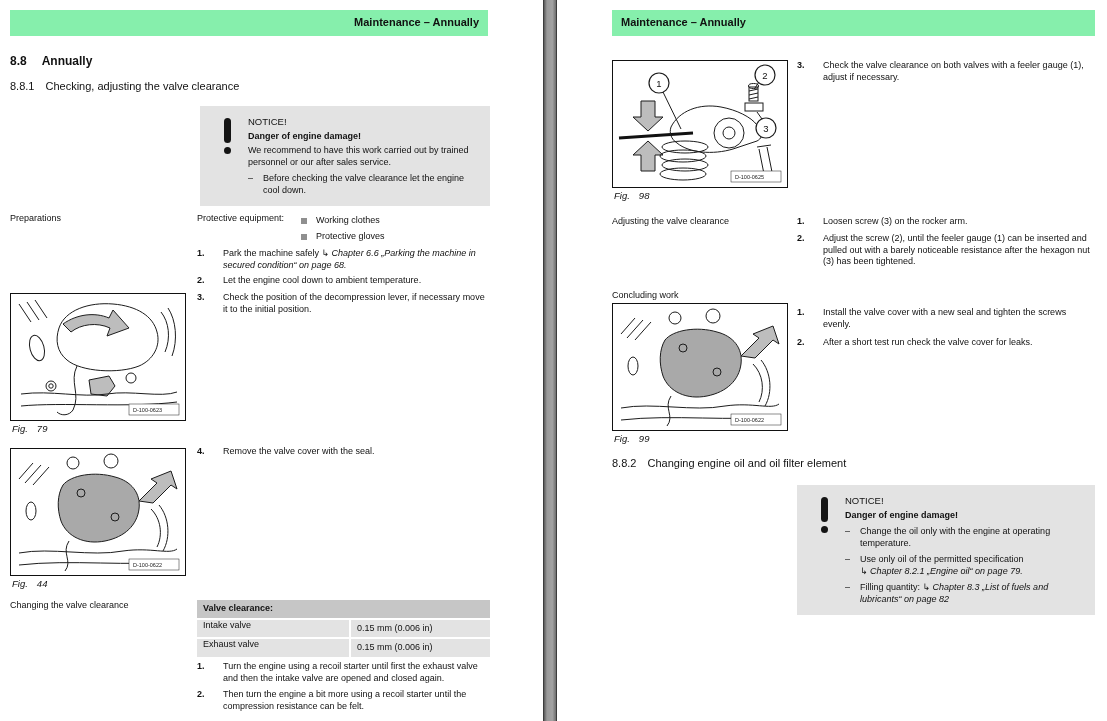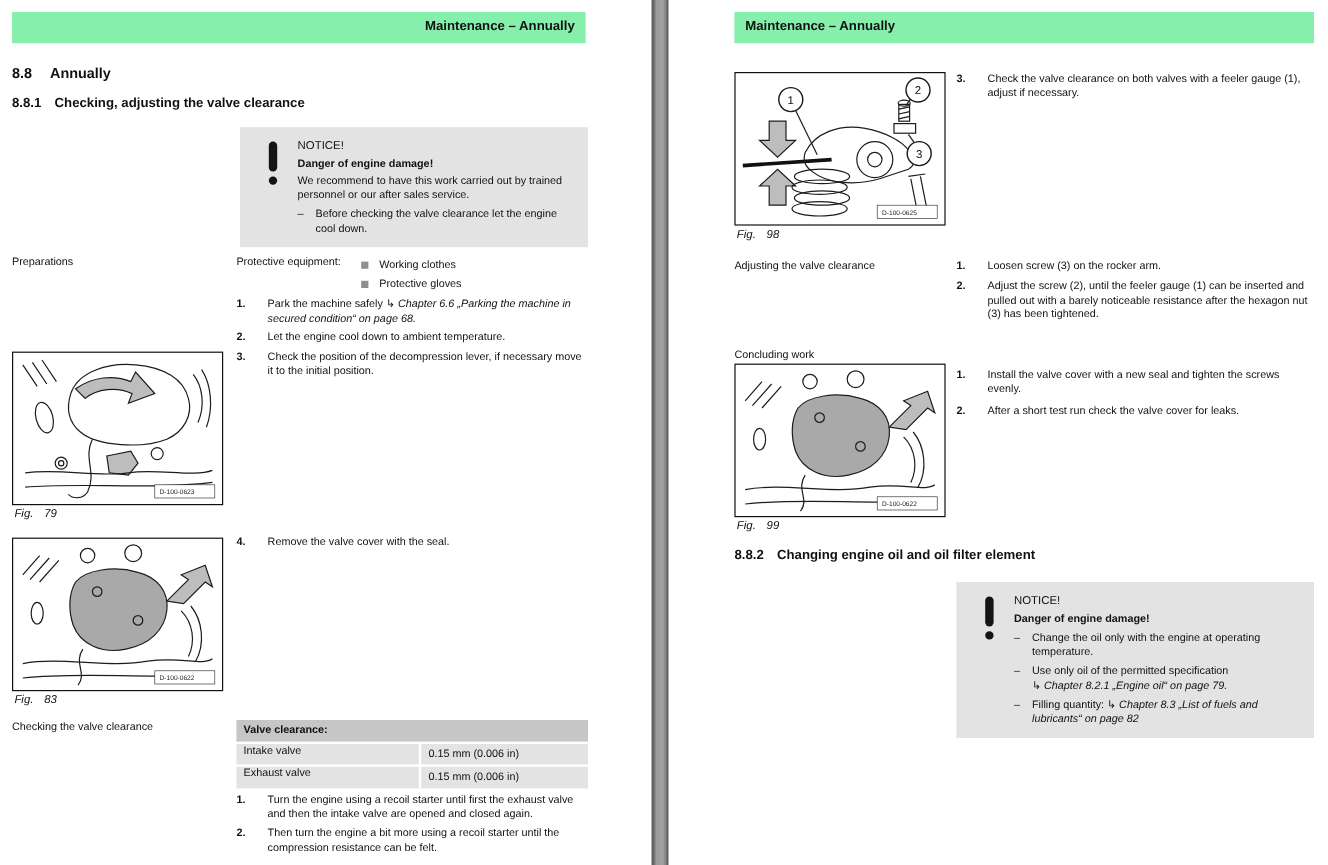--- a/index.html
+++ b/index.html
@@ -12,21 +12,21 @@
   }
   .abs{position:absolute;}
   
   .band{position:absolute;background:#86efac;height:26px;display:flex;align-items:center;
         font-weight:bold;font-size:11px;}
   .band.right-align{justify-content:flex-end;padding-right:9px;}
   .band.left-align{padding-left:9px;}
   
   .h2{position:absolute;font-weight:bold;font-size:12px;}
   .h2 .num{margin-right:15px;}
-  .h3{position:absolute;font-weight:bold;font-size:11px;}
+  .h3{position:absolute;font-weight:normal;font-size:11px;}
   .h3 .num{margin-right:11px;}
   
   .side-label{position:absolute;font-weight:normal;font-size:9px;}
   
   .notice{position:absolute;background:#e3e3e3;display:flex;padding:10px 8px 10px 6px;box-sizing:border-box;}
   .icon-col{width:42px;display:flex;flex-direction:column;align-items:center;padding-top:2px;}
   .excl-bar{width:7px;height:25px;background:#141414;border-radius:3.5px;}
   .excl-dot{width:7px;height:7px;background:#141414;border-radius:50%;margin-top:4px;}
   .n-content{flex:1;}
   .n-title{font-weight:normal;font-size:9.5px;margin-bottom:3px;}
@@ -171,24 +171,24 @@
       <path class="line" d="M140,60 C150,70 152,86 146,98 M148,56 C158,68 160,88 152,102"></path>
       <path class="line" d="M58,92 C50,104 62,112 54,122"></path>
       <path class="line" d="M8,104 C40,98 80,108 112,102 C140,98 158,106 166,100 M8,116 C60,110 120,118 166,112"></path>
       <g>
         <rect class="codebox" x="118" y="110" width="50" height="11"></rect>
         <text class="codetxt" x="122" y="118">D-100-0622</text>
       </g>
     </svg>
   </div>
   <div class="fig-caption" style="left:12px;top:578px;">
-    <span>Fig.</span><span class="fnum">83</span>
-  </div>
-
-  <div class="side-label" style="left:10px;top:600px;">Checking the valve clearance</div>
+    <span>Fig.</span><span class="fnum">44</span>
+  </div>
+
+  <div class="side-label" style="left:10px;top:600px;">Changing the valve clearance</div>
 
   <div class="vc-table">
     <div class="vc-header">Valve clearance:</div>
     <div class="vc-row">
       <div class="vc-name">Intake valve</div>
       <div class="vc-val">0.15 mm (0.006 in)</div>
     </div>
     <div class="vc-row">
       <div class="vc-name">Exhaust valve</div>
       <div class="vc-val">0.15 mm (0.006 in)</div>

